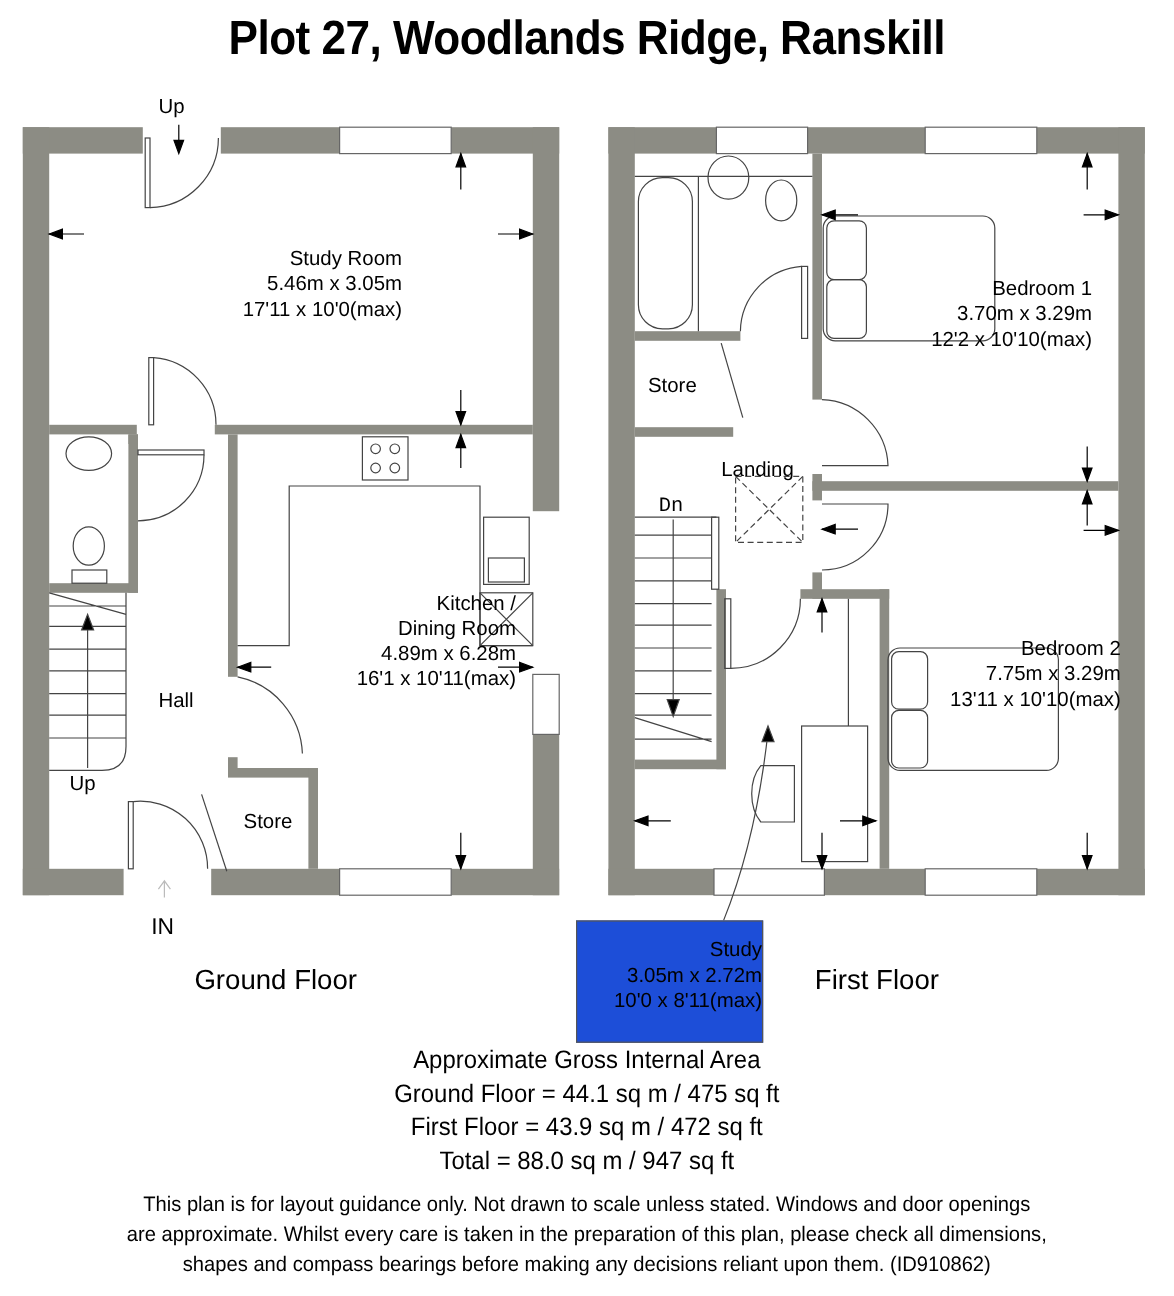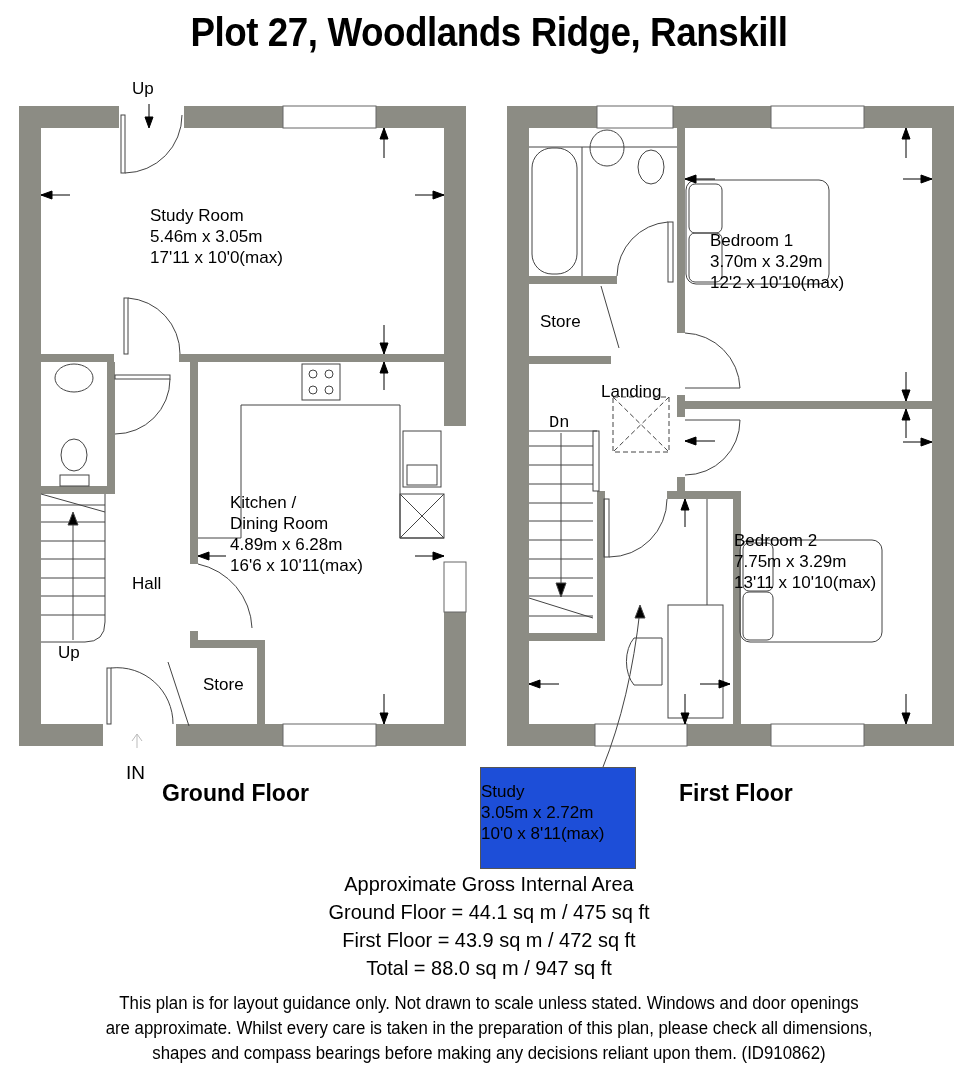--- a/index.html
+++ b/index.html
@@ -1,20 +1,20 @@
 <!DOCTYPE html>
 <html><head>
 <meta charset="utf-8">
 <style>
   html, body { margin:0; padding:0; background:#ffffff; }
   body { width:978px; height:1080px; position:relative; overflow:hidden; font-family:"Liberation Sans", sans-serif; color:#000; }
   .title { position:absolute; left:0; width:978px; top:10px; text-align:center; font-weight:bold; font-size:40px; letter-spacing:-0.5px; transform:scaleX(0.92); }
   svg.plan { position:absolute; left:0; top:0; }
-  .t { position:absolute; text-align:left; white-space:nowrap; font-size:17px; line-height:21px; }
-  .floor-label { position:absolute; font-weight:bold; font-size:23px; }
+  .t { position:absolute; text-align:right; white-space:nowrap; font-size:17px; line-height:21px; }
+  .floor-label { position:absolute; font-weight:normal; font-size:23px;margin-top:23px; }
   .area { position:absolute; left:0; width:978px; text-align:center; font-size:21px; line-height:28px; top:870px; transform:scaleX(0.95); }
   .disclaimer { position:absolute; left:0; width:978px; text-align:center; font-size:17.5px; line-height:25px; top:991px; transform:scaleX(0.96); }
   .study-box { position:absolute; left:480px; top:767px; width:154px; height:100px; border:1px solid #555; background:#1d4ed8; }
 </style>
 </head>
 <body>
 
 <div class="title">Plot 27, Woodlands Ridge, Ranskill</div>
 
 <svg class="plan" width="978" height="870" viewBox="0 0 978 870">
@@ -203,21 +203,21 @@
 <div class="t" style="left:132px;top:78px;">Up</div>
 <div class="t" style="left:150px;top:205px;width:185px;">
   <div>Study Room</div>
   <div>5.46m x 3.05m</div>
   <div>17'11 x 10'0(max)</div>
 </div>
 <div class="t" style="left:230px;top:492px;width:200px;">
   <div>Kitchen /</div>
   <div>Dining Room</div>
   <div>4.89m x 6.28m</div>
-  <div>16'6 x 10'11(max)</div>
+  <div>16'1 x 10'11(max)</div>
 </div>
 <div class="t" style="left:132px;top:573px;">Hall</div>
 <div class="t" style="left:58px;top:642px;">Up</div>
 <div class="t" style="left:203px;top:674px;">Store</div>
 <div class="t" style="left:126px;top:762px;font-size:19px;">IN</div>
 <div class="floor-label" style="left:162px;top:780px;">Ground Floor</div>
 
 <div class="t" style="left:710px;top:230px;width:200px;">
   <div>Bedroom 1</div>
   <div>3.70m x 3.29m</div>

